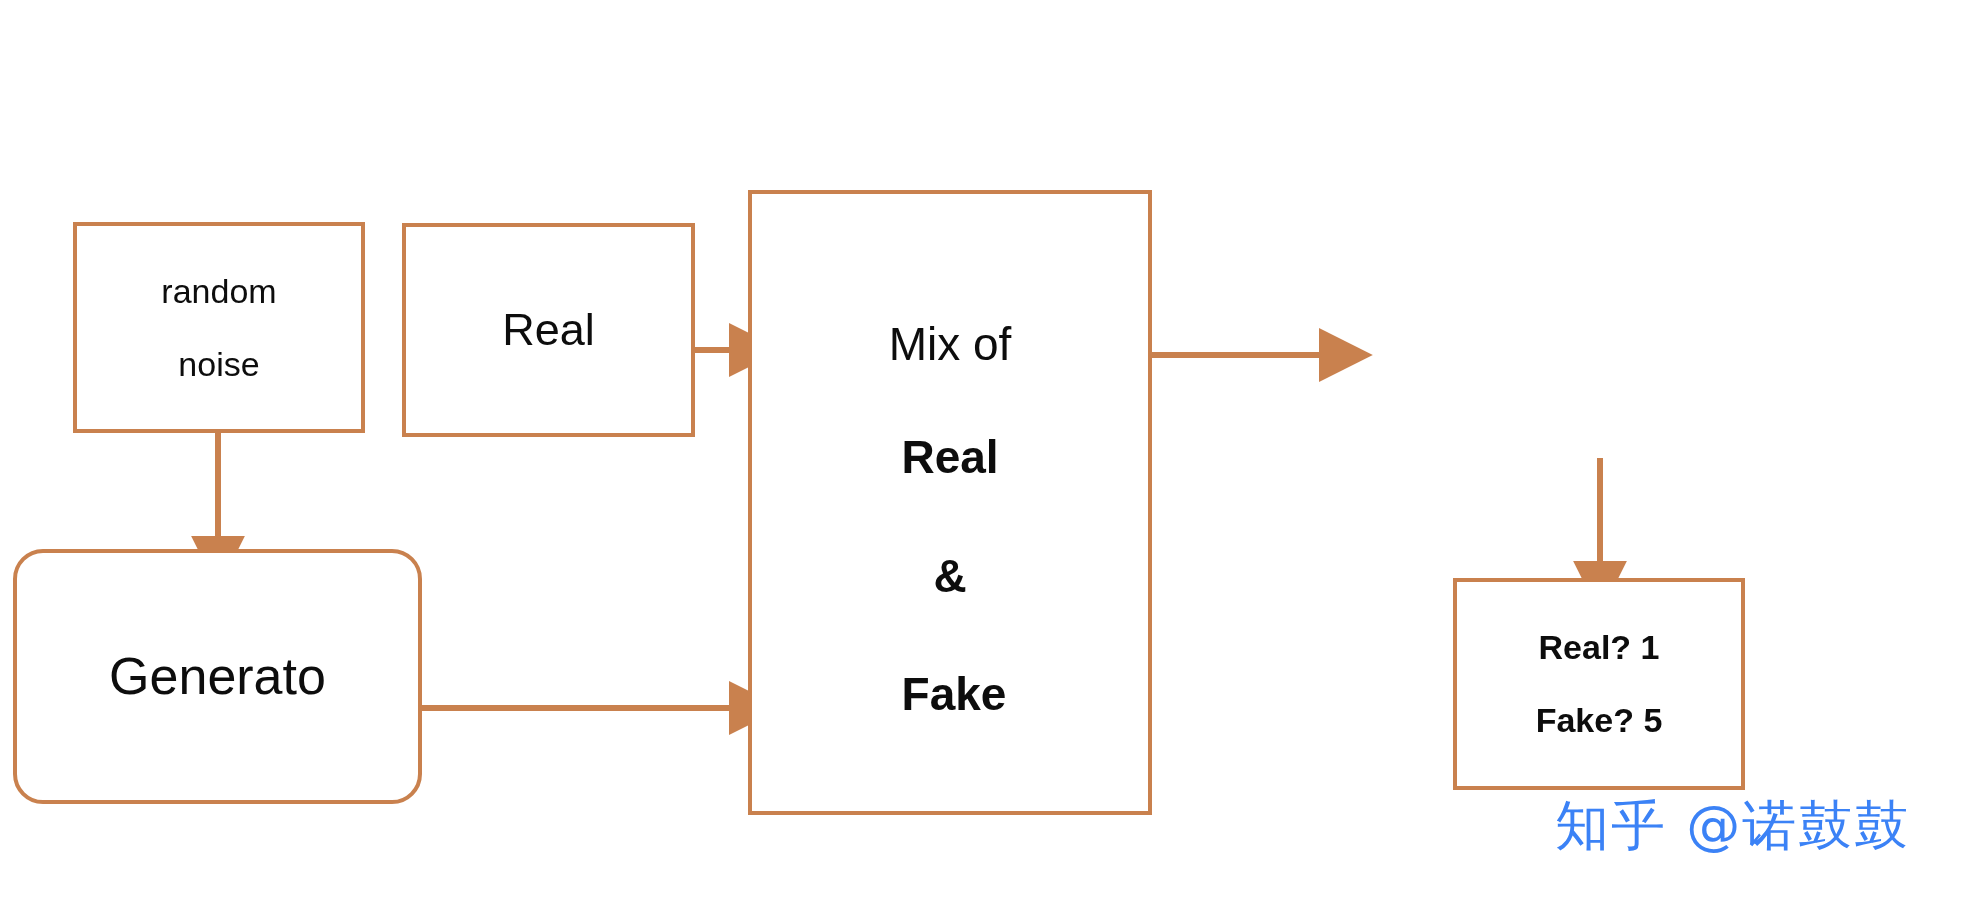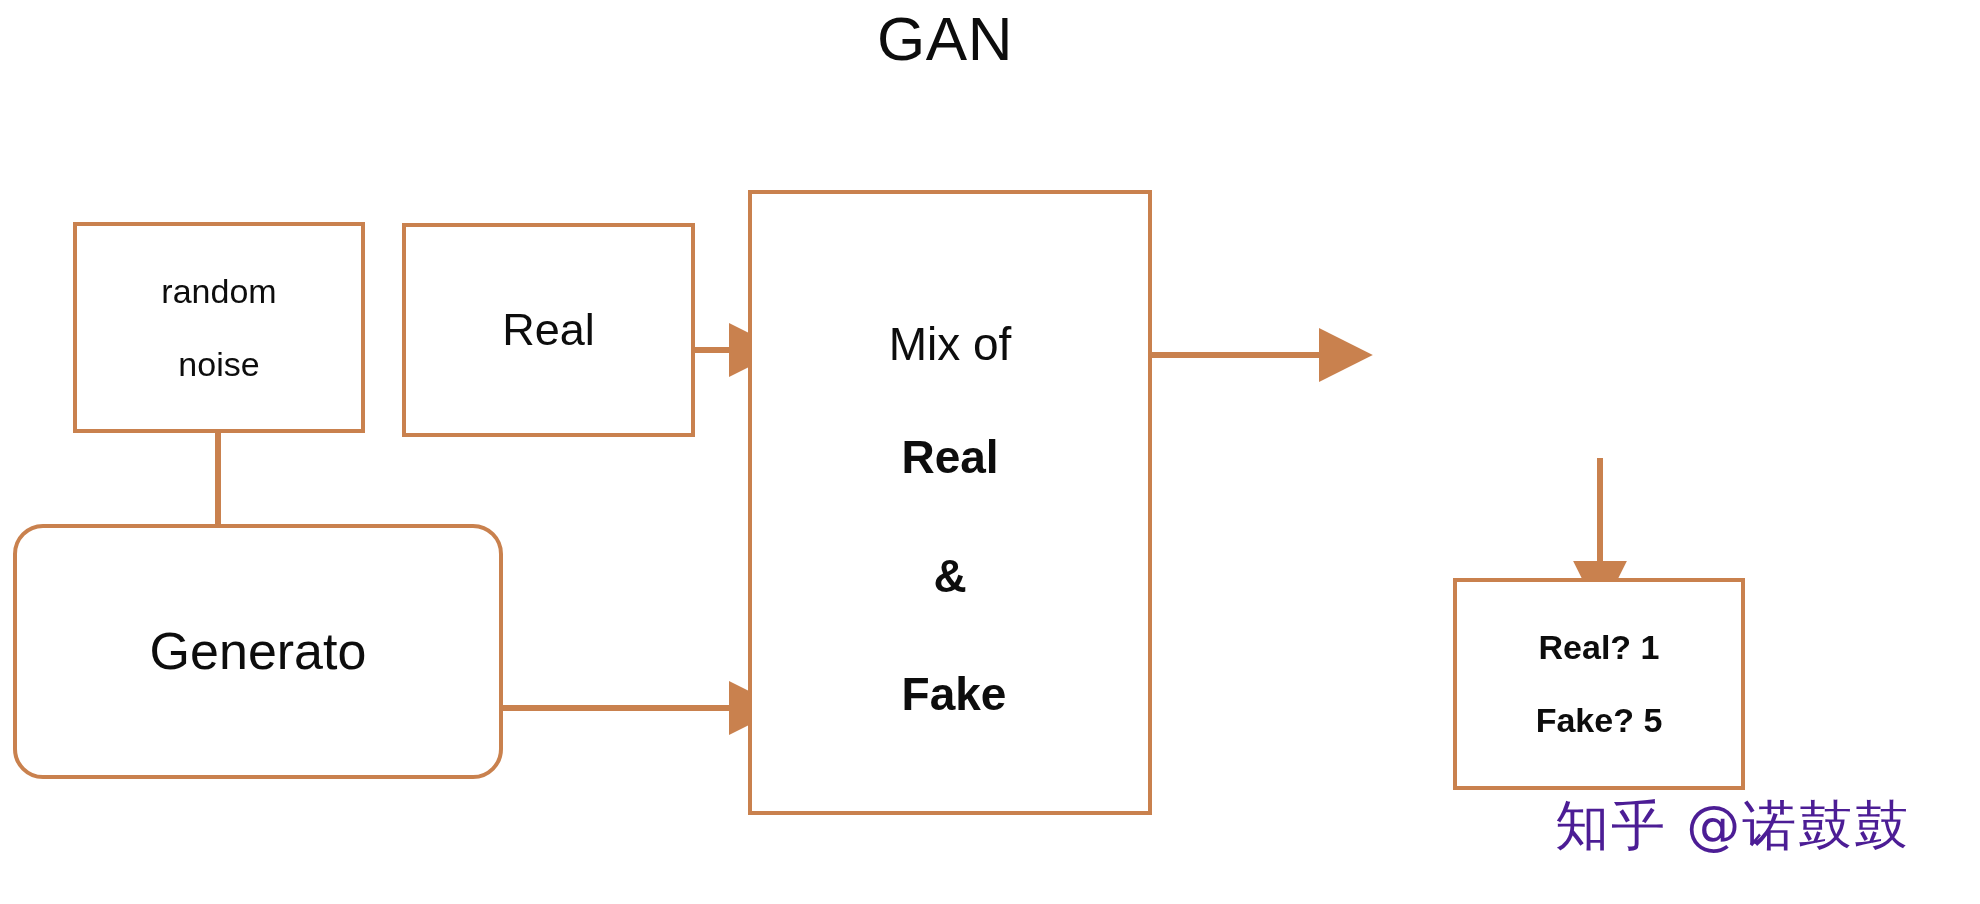--- a/index.html
+++ b/index.html
@@ -45,21 +45,21 @@
     line-height: 1.32;
   }
   .node.rounded { border-radius: 30px; }
 
   
   #node-random-noise { left: 73px;  top: 222px; width: 292px; height: 211px; font-size: 34px; }
   #node-real         { left: 402px; top: 223px; width: 293px; height: 214px; font-size: 45px; }
   #node-mix          { left: 748px; top: 190px; width: 404px; height: 625px; font-size: 46px;
                        justify-content: center; padding-top: 34px; }
   #node-discriminator{ left: 1337px; top: 203px; width: 525px; height: 255px; font-size: 52px; }
-  #node-generator    { left: 13px;  top: 524px; width: 490px; height: 255px; font-size: 52px; }
+  #node-generator    { left: 13px;  top: 549px; width: 409px; height: 255px; font-size: 52px; }
   #node-output       { left: 1453px; top: 578px; width: 292px; height: 212px; font-size: 34px; font-weight: bold; }
 
   .mix-line { display: block; }
   .mix-line.regular { font-weight: 400; margin-bottom: 52px; }
   .mix-line.bold    { font-weight: 700; margin-bottom: 58px; }
   .mix-line.last    { font-weight: 700; margin-bottom: 0; margin-left: 8px; }
 
   .nl { display: block; }
   .nl.gap { margin-top: 28px; }
 
@@ -71,32 +71,31 @@
     height: 904px;
     pointer-events: none;
   }
 
   
   .watermark {
     position: absolute;
     left: 1555px;
     top: 790px;
     font-size: 54px;
-    color: #4c1d95;
+    color: #3b82f6;
     font-family: "DejaVu Sans", sans-serif;
     white-space: nowrap;
     letter-spacing: 2px;
   }
 </style>
 </head>
 <body>
 
 <div id="canvas">
 
-  <div class="title">GAN</div>
 
   <svg id="connectors" viewBox="0 0 1980 904" width="1980" height="904" xmlns="http://www.w3.org/2000/svg">
     <defs>
       <marker id="ah" markerWidth="9" markerHeight="9" refX="0.2" refY="4.5" orient="auto" markerUnits="strokeWidth">
         <path d="M0,0 L9,4.5 L0,9 z" fill="#c9814e"></path>
       </marker>
     </defs>
 
     <g>
       <line x1="218" y1="433" x2="218" y2="537" stroke="#c9814e" stroke-width="6" marker-end="url(#ah)"></line>

